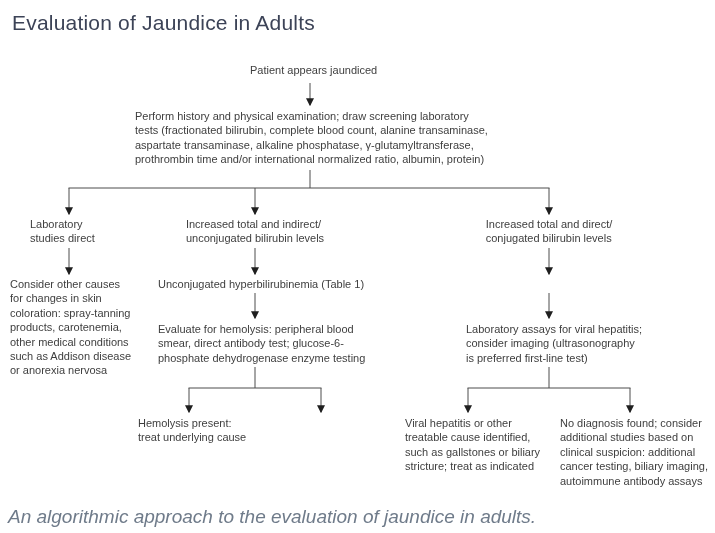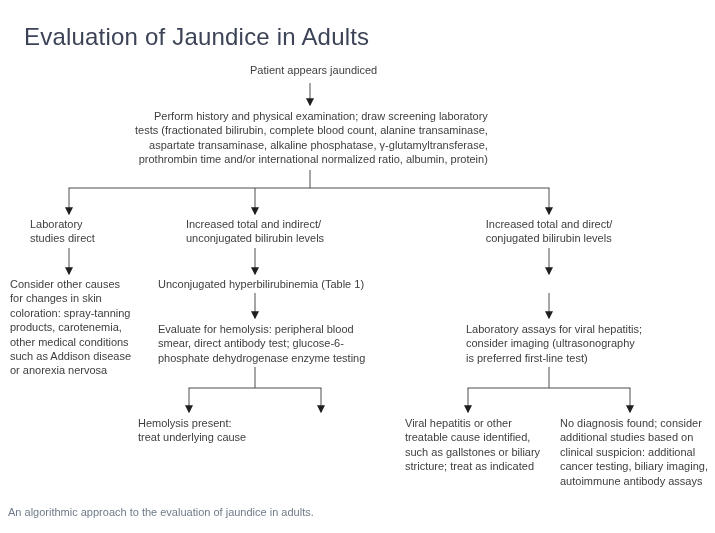--- a/index.html
+++ b/index.html
@@ -12,22 +12,22 @@
     width: 715px;
     height: 533px;
     background: #ffffff;
     font-family: "Liberation Sans", "DejaVu Sans", sans-serif;
     overflow: hidden;
   }
   .page-title {
     position: absolute;
     left: 8px;
     top: 7px;
-    margin: 16px;
-    font-size: 24px;
+    margin: 4px;
+    font-size: 21px;
     font-weight: 400;
     letter-spacing: 0.2px;
     color: #3c4357;
     white-space: pre;
   }
   .flowchart {
     position: absolute;
     left: 0;
     top: 0;
     width: 715px;
@@ -52,24 +52,25 @@
   }
   .node.centered {
     transform: translateX(-50%);
     text-align: left;
   }
   .figure-caption {
     position: absolute;
     left: 8px;
     top: 506px;
     margin: 0;
-    font-size: 11px;
+    font-size: 19px;
     font-weight: 400;
     color: #6f7b8a;
     white-space: pre;
+    font-style: italic;
   }
 </style>
 </head>
 <body>
 
 <div class="stage">
 
   <h1 class="page-title">Evaluation of Jaundice in Adults</h1>
 
   <div class="flowchart">
@@ -102,21 +103,21 @@
       <line x1="321" y1="388" x2="321" y2="412" marker-end="url(#arrow)"></line>
 
       <line x1="549" y1="367" x2="549" y2="388"></line>
       <line x1="467.5" y1="388" x2="630.5" y2="388"></line>
       <line x1="468" y1="388" x2="468" y2="412" marker-end="url(#arrow)"></line>
       <line x1="630" y1="388" x2="630" y2="412" marker-end="url(#arrow)"></line>
     </svg>
 
     <div class="node" style="left:250px; top:63px;">Patient appears jaundiced</div>
 
-    <div class="node" style="left:135px; top:109px;text-align:right;">Perform history and physical examination; draw screening laboratory
+    <div class="node" style="left:135px; top:109px;">Perform history and physical examination; draw screening laboratory
 tests (fractionated bilirubin, complete blood count, alanine transaminase,
 aspartate transaminase, alkaline phosphatase, γ-glutamyltransferase,
 prothrombin time and/or international normalized ratio, albumin, protein)</div>
 
     <div class="node" style="left:30px; top:217px;">Laboratory
 studies direct</div>
     <div class="node centered" style="left:255px; top:217px;">Increased total and indirect/
 unconjugated bilirubin levels</div>
     <div class="node centered" style="left:549px; top:217px;">Increased total and direct/
 conjugated bilirubin levels</div>

